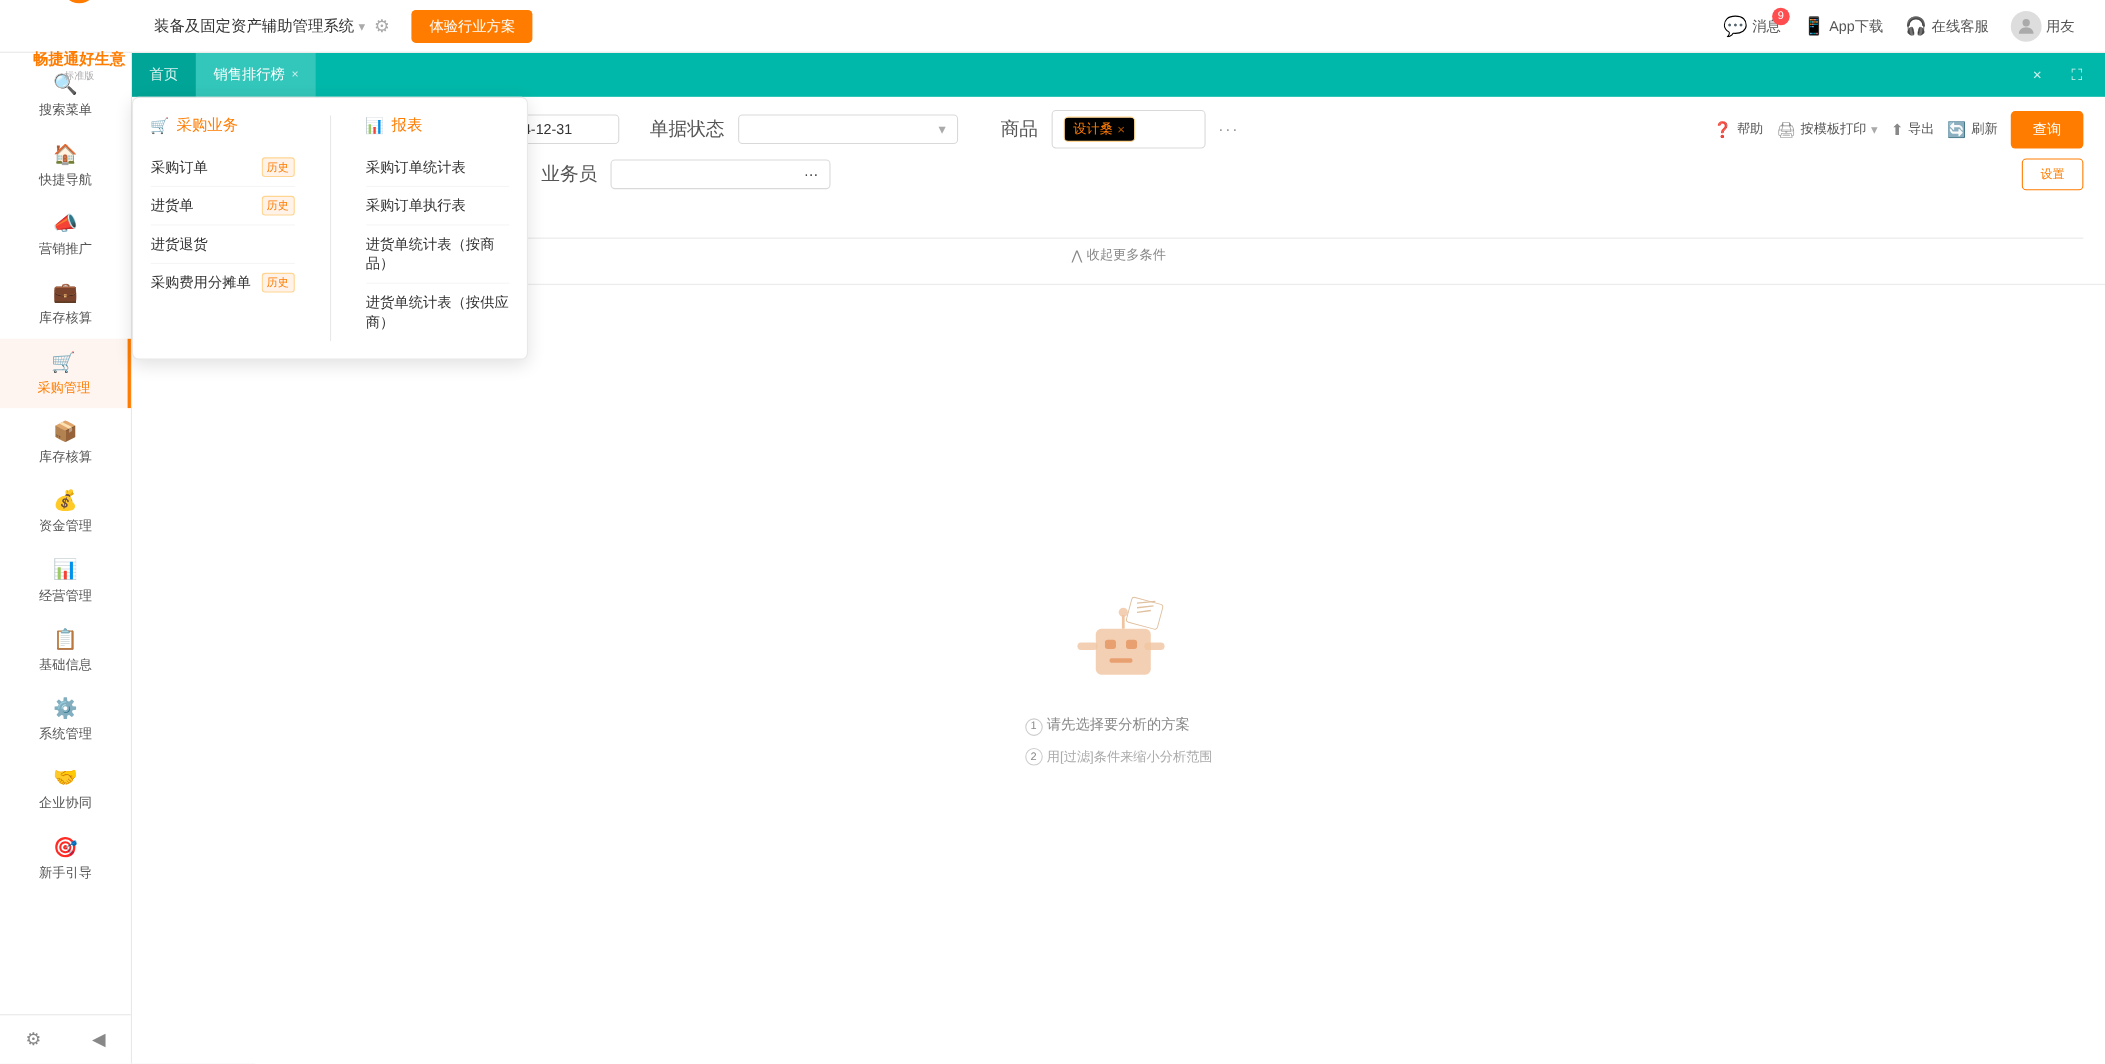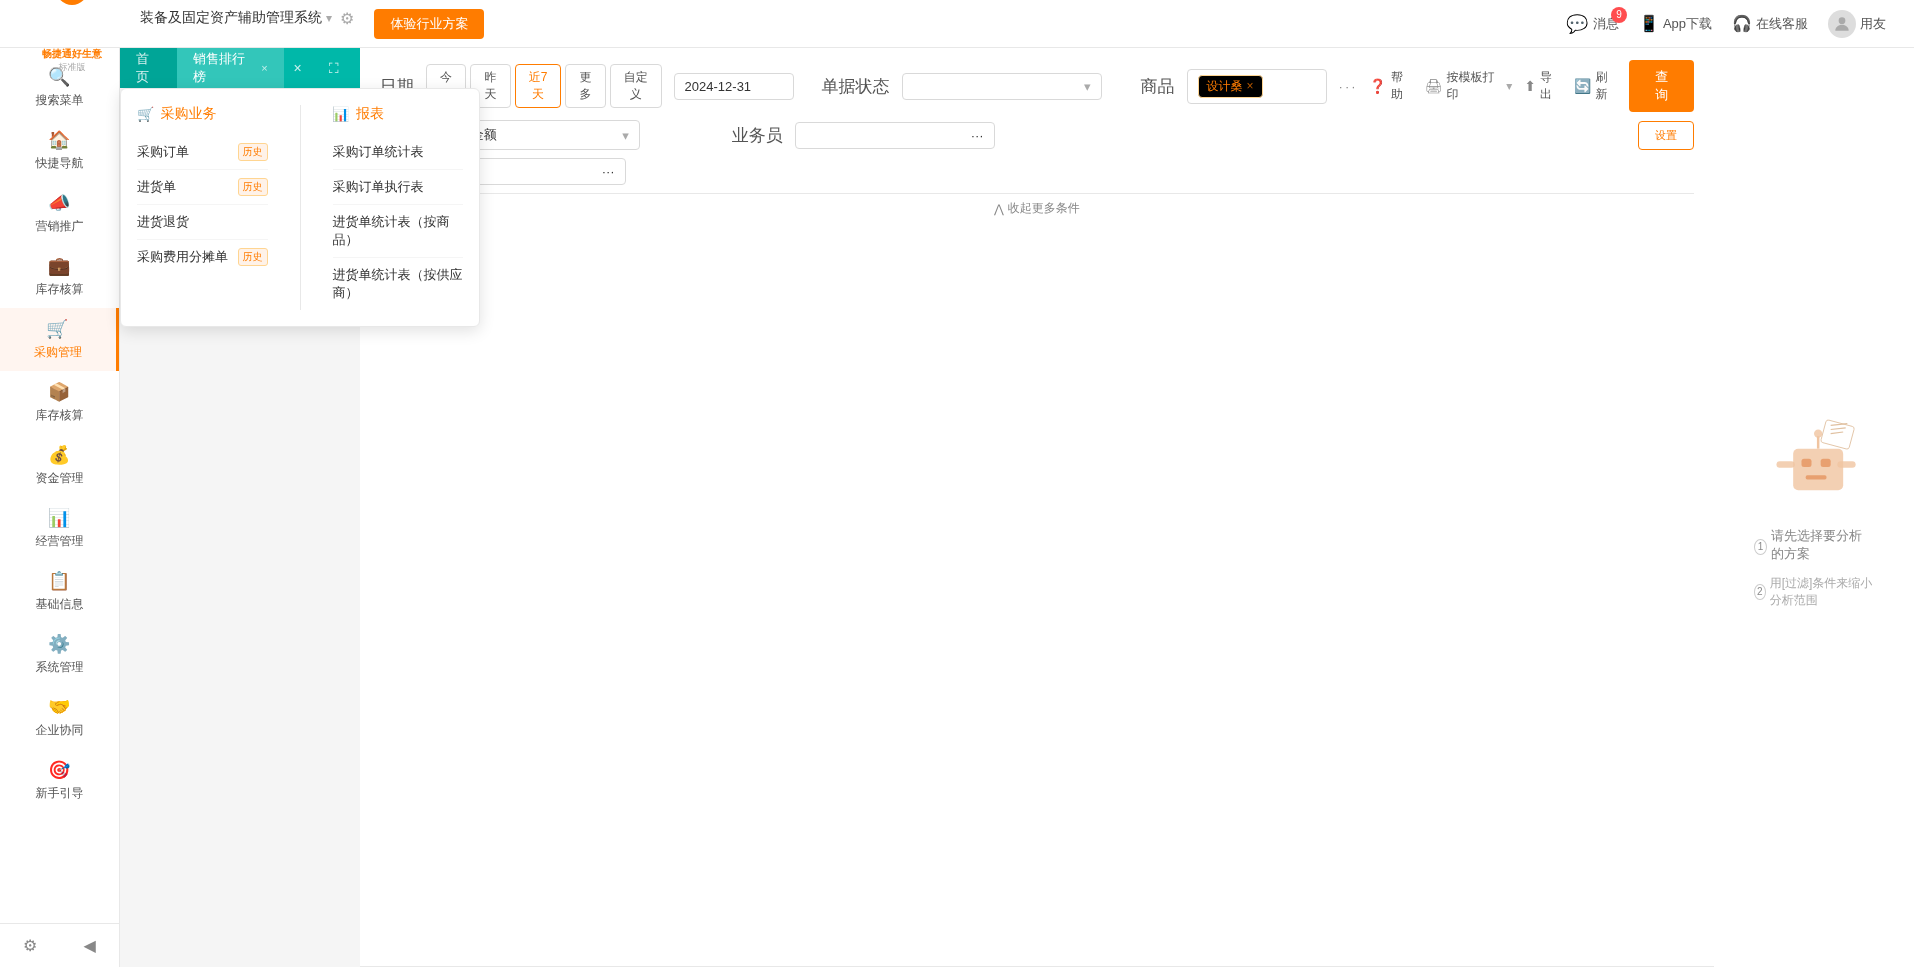--- a/index.html
+++ b/index.html
@@ -36,21 +36,21 @@
       font-weight: bold;
     }
     .logo-text {
       font-size: 10px;
       color: #ff7c00;
       margin-top: 2px;
     }
     .system-title {
       flex: 1;
       display: flex;
-      align-items: flex-start;
+      align-items: center;
       gap: 8px;
       margin-left: 8px;
       color: #333;
       font-size: 14px;
     }
     .title-dropdown {
       display: flex;
       align-items: center;
       gap: 4px;
       cursor: pointer;
@@ -150,21 +150,21 @@
     .sidebar-bottom-btn {
       cursor: pointer;
       color: #888;
       font-size: 16px;
     }
 
     
     .content-area {
       flex: 1;
       display: flex;
-      flex-direction: row;
+      flex-direction: column;
       background: #f5f5f5;
       overflow: hidden;
     }
 
     
     .tab-bar {
       height: 40px;
       background: #00b8a9;
       display: flex;
       align-items: center;
@@ -414,21 +414,21 @@
 
 <div class="top-header">
   <div class="logo-area">
     <div class="logo-icon">
       <svg viewBox="0 0 32 32" width="24" height="24" fill="white">
         <path d="M8 20 Q12 8 16 12 Q20 16 24 8" stroke="white" stroke-width="3" fill="none" stroke-linecap="round"></path>
         <circle cx="16" cy="22" r="4" fill="white" opacity="0.6"></circle>
       </svg>
     </div>
     <div class="logo-text">
-      <div style="font-size:10px;color:#ff7c00;font-weight:bold;margin-top:40px;">畅捷通好生意</div>
+      <div style="font-size:14px;color:#ff7c00;font-weight:bold;margin-top:40px;">畅捷通好生意</div>
       <div style="font-size:9px;color:#aaa;text-align:center;">标准版</div>
     </div>
   </div>
 
   <div class="system-title">
     <div class="title-dropdown">
       <span>装备及固定资产辅助管理系统</span>
       <span style="color:#aaa;font-size:12px;">▾</span>
     </div>
     <div style="cursor:pointer;color:#aaa;font-size:16px;">⚙</div>

